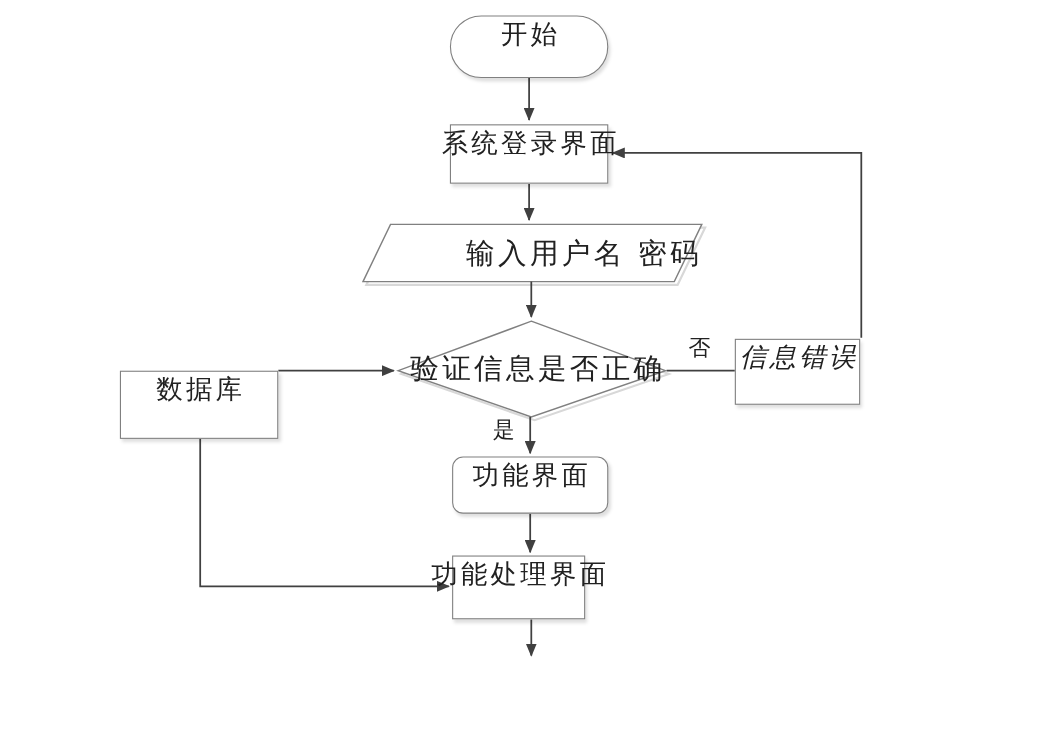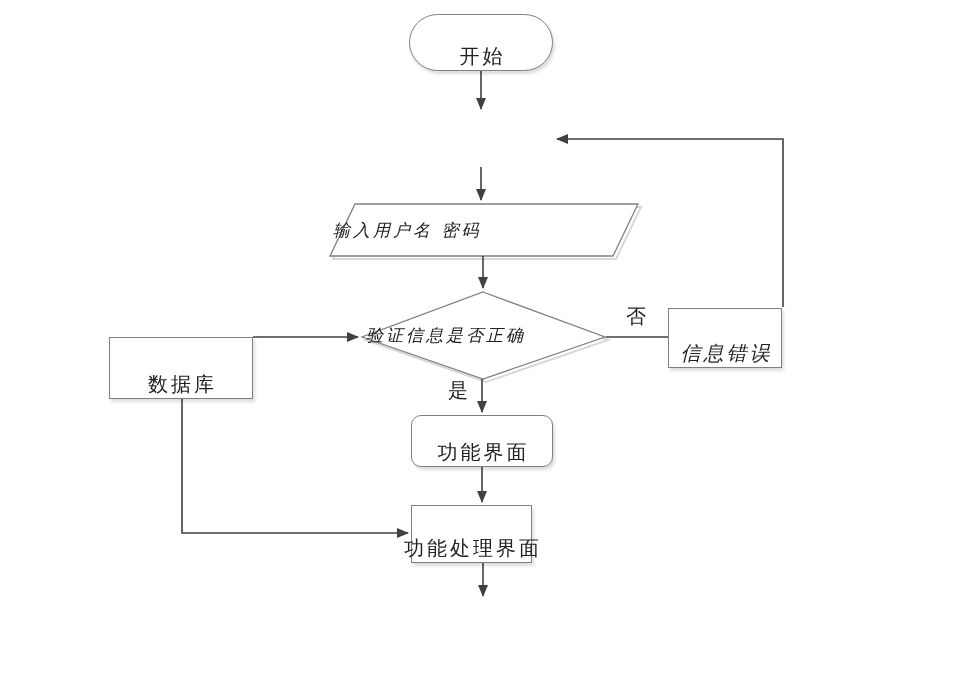--- a/index.html
+++ b/index.html
@@ -40,43 +40,42 @@
   .arrowhead {
     fill: var(--arrow, #404040);
   }
   .node {
     position: absolute;
     box-sizing: border-box;
     background: var(--shape-fill, #ffffff);
     border: 1px solid var(--shape-border, #808080);
     box-shadow: 2px 3px 3px rgba(0,0,0,0.13);
     display: flex;
-    align-items: flex-end;
+    align-items: flex-start;
     justify-content: center;
-    font-size: 20px;
+    font-size: 24px;
     letter-spacing: 3px;
     color: var(--text, #212121);
     text-indent: 3px; 
     white-space: nowrap;
   }
   .terminator {
     border-radius: 30px;
   }
   .free-label {
     position: absolute;
     display: flex;
     align-items: center;
-    justify-content: flex-start;
-    font-size: 17px;
+    justify-content: flex-end;
+    font-size: 26px;
     letter-spacing: 3px;
     color: var(--text, #212121);
     text-indent: 3px;
     white-space: nowrap;
     pointer-events: none;
-    font-style: italic;
   }
   .edge-label {
     position: absolute;
     display: flex;
     align-items: center;
     justify-content: center;
     font-size: 20px;
     letter-spacing: 0;
     text-indent: 0;
     color: var(--text, #212121);
@@ -109,20 +108,23 @@
     <path class="connector" d="M482 379 L482 412" marker-end="url(#arrow)"></path>
     <path class="connector" d="M482 467 L482 502" marker-end="url(#arrow)"></path>
     <path class="connector" d="M182 367 L182 533 L408 533" marker-end="url(#arrow)"></path>
     <path class="connector" d="M483 563 L483 596" marker-end="url(#arrow)"></path>
   </svg>
 
   <div class="node terminator" style="left:409px; top:14px; width:144px; height:57px;">
     <span>开始</span>
   </div>
 
+  <div class="node" style="left:409px; top:113px; width:144px; height:54px;">
+    <span>系统登录界面</span>
+  </div>
 
   <div class="free-label" style="left:330px; top:204px; width:308px; height:52px;">
     <span>输入用户名 密码</span>
   </div>
 
   <div class="free-label" style="left:363px; top:292px; width:242px; height:87px;">
     <span>验证信息是否正确</span>
   </div>
 
   <div class="node" style="left:109px; top:305px; width:144px; height:62px;margin-top:32px;">

